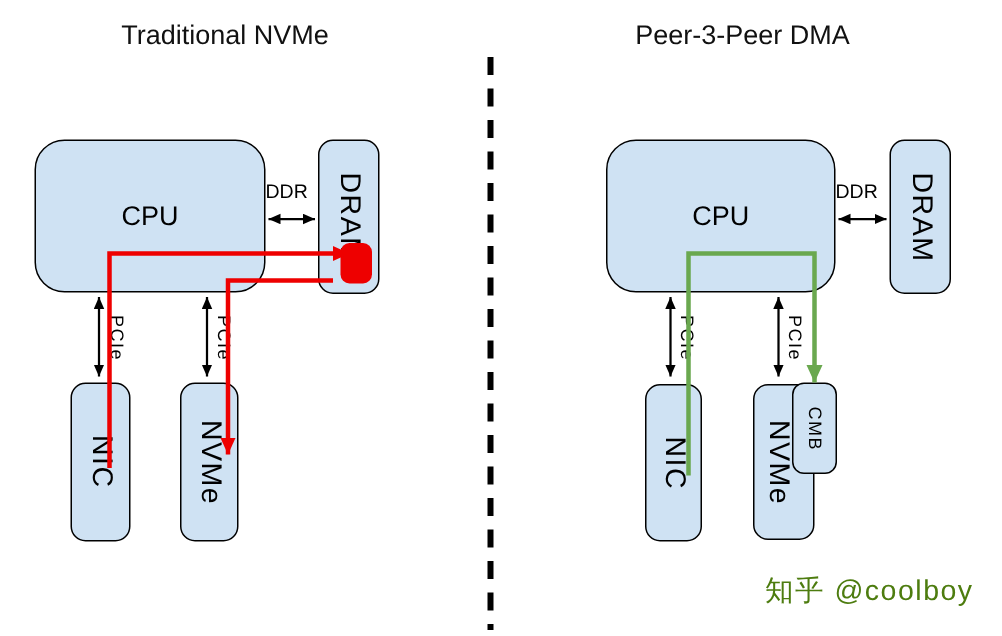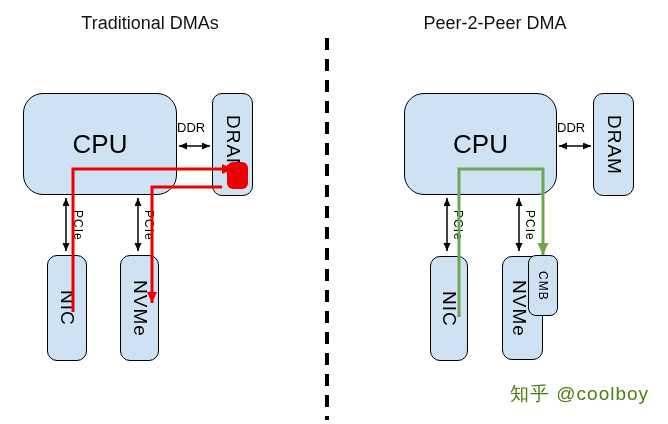--- a/index.html
+++ b/index.html
@@ -7,39 +7,39 @@
     position:relative;width:668px;height:424px;background:#ffffff;overflow:hidden;
     font-family:"Liberation Sans","DejaVu Sans",sans-serif;color:#000;
   }
   .panel-title{
     position:absolute;width:190px;text-align:center;font-size:18px;color:#111;
   }
   .box{
     position:absolute;box-sizing:border-box;border:1.5px solid #000;border-radius:10px;
     background:#cfe2f3;display:flex;align-items:center;justify-content:center;
   }
-  .cpu{border-radius:20px;font-size:26px;text-align:right;}
+  .cpu{border-radius:20px;font-size:18px;text-align:right;}
   .vtext{writing-mode:vertical-rl;text-orientation:mixed;letter-spacing:1px;}
   .tall{font-size:19px;}
   .cmb-box{border-radius:8px;font-size:12px;z-index:3;}
   .bus-label{position:absolute;font-size:13px;}
   .pcie-label{
     position:absolute;width:14px;height:48px;display:flex;align-items:center;justify-content:center;
     font-size:12px;
   }
   #overlay{position:absolute;left:0;top:0;z-index:5;pointer-events:none;}
   #watermark{position:absolute;left:510px;top:381px;font-size:19px;letter-spacing:1px;}
 </style>
 </head>
 <body>
 
 <div id="stage">
 
-  <div class="panel-title" style="left:55px;top:13px;">Traditional DMAs</div>
-  <div class="panel-title" style="left:400px;top:13px;">Peer-2-Peer DMA</div>
+  <div class="panel-title" style="left:55px;top:13px;">Traditional NVMe</div>
+  <div class="panel-title" style="left:400px;top:13px;">Peer-3-Peer DMA</div>
 
   <div class="box cpu" style="left: 23px; top: 93px; width: 154px; height: 102px; background-color: rgb(207, 226, 243);">
     <span>CPU</span>
   </div>
   <div class="box" style="left: 212px; top: 93px; width: 41px; height: 103px; background-color: rgb(207, 226, 243);">
     <span class="vtext tall">DRAM</span>
   </div>
   <div class="box" style="left: 47px; top: 255px; width: 40px; height: 106px; background-color: rgb(207, 226, 243);">
     <span class="vtext tall">NIC</span>
   </div>

